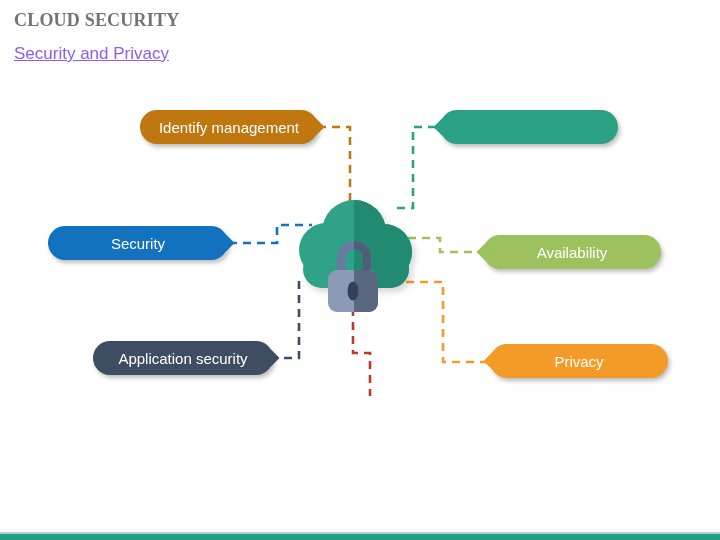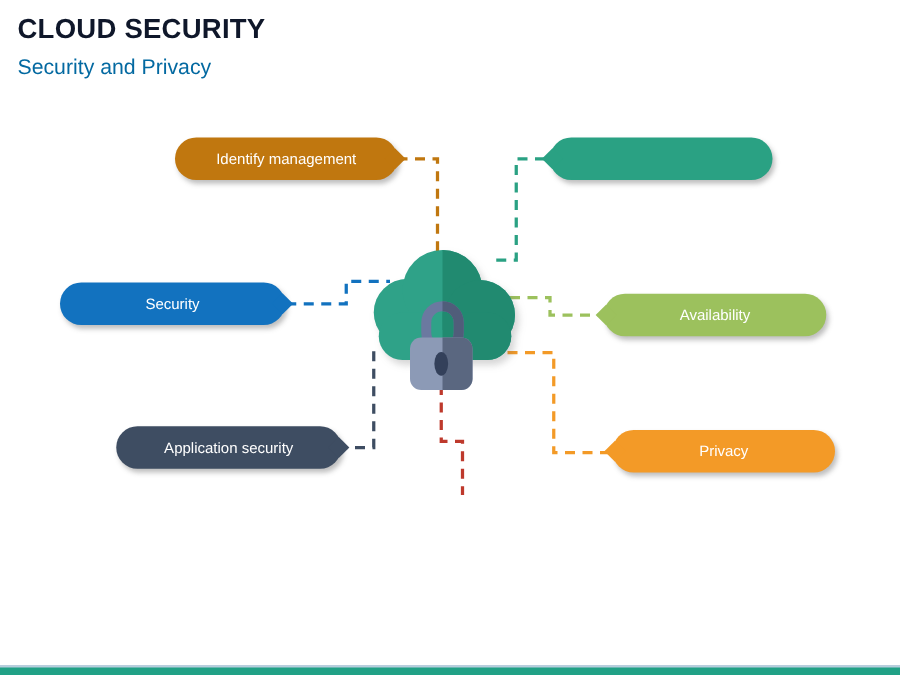--- a/index.html
+++ b/index.html
@@ -1,32 +1,33 @@
 <!DOCTYPE html>
 <html><head>
 <meta charset="utf-8">
 <style>
   html,body{margin:0;padding:0;background:#ffffff;}
   .canvas{
     position:relative;width:720px;height:540px;overflow:hidden;background:#ffffff;
     font-family:"Liberation Sans", sans-serif;
   }
   .title{
-    position:absolute;left:14px;top:10px;font-size:22px;font-weight:bold;color:#0f172a;
+    position:absolute;left:14px;top:10px;font-size:18px;font-weight:bold;color:#737373;
     letter-spacing:.2px;
+    font-family:Liberation Serif, serif;
   }
   .subtitle{
-    position:absolute;left:14px;top:44px;font-size:17px;color:#0369a1;
+    position:absolute;left:14px;top:44px;font-size:17px;color:#8b5cf6;text-decoration:underline;
   }
   .conn-layer{position:absolute;left:0;top:0;width:720px;height:540px;}
   .conn{fill:none;stroke:var(--c);stroke-width:2.6;stroke-dasharray:8 6;}
   .pill{
     position:absolute;height:34px;border-radius:17px;background:var(--c);
     color:#ffffff;display:flex;align-items:center;justify-content:center;
-    font-size:12px;box-shadow:2px 3px 4px rgba(70,70,70,.35);
+    font-size:15px;box-shadow:2px 3px 4px rgba(70,70,70,.35);
   }
   .pill .lbl{position:relative;z-index:2;white-space:nowrap;}
   .tip{
     position:absolute;width:12px;height:12px;background:var(--c);
     transform:rotate(45deg);z-index:1;
   }
   .tip-right{right:-4px;top:11px;}
   .tip-left{left:-4px;top:11px;}
   .tip-top{top:-4px;left:calc(50% - 6px);}
   .cloud-shadow{filter:drop-shadow(3px 4px 3px rgba(90,90,90,.25));}

